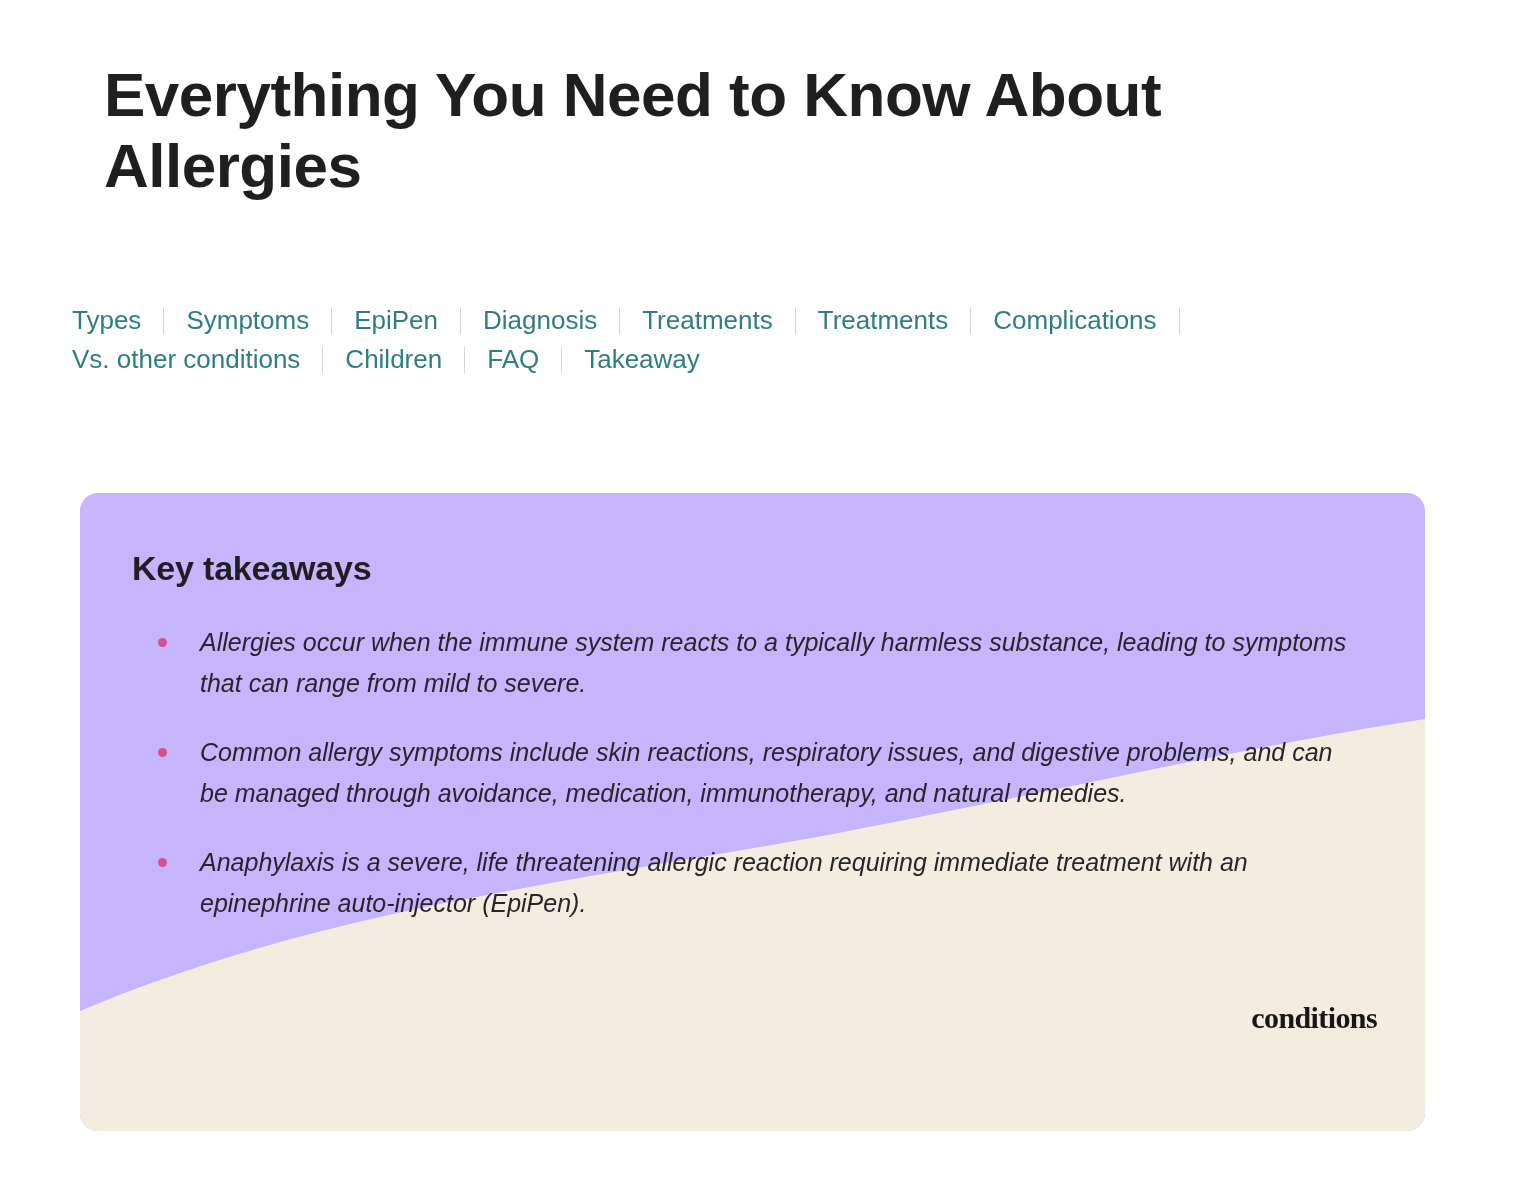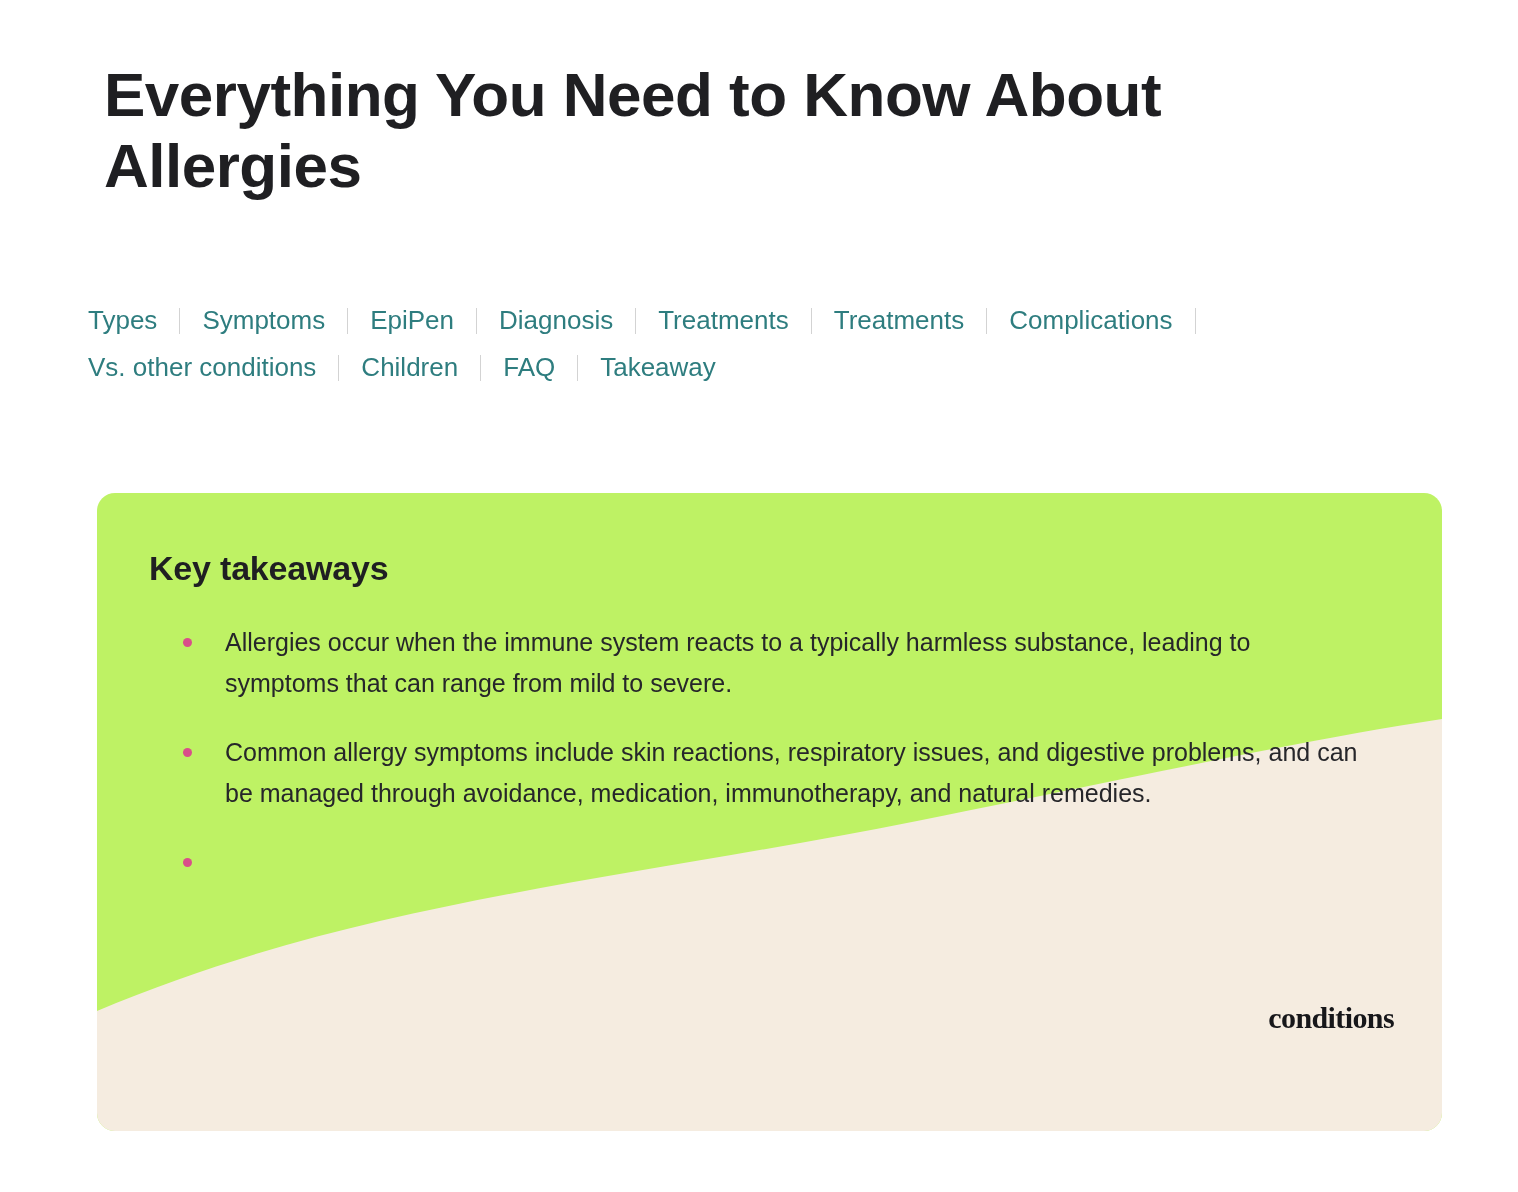--- a/index.html
+++ b/index.html
@@ -26,51 +26,51 @@
     width: 1320px;
     font-size: 62px;
     line-height: 1.14;
     font-weight: 700;
     letter-spacing: -0.5px;
     color: #1f1f22;
     margin: 16px;
   }
   .jumplinks {
     position: absolute;
-    left: 88px;
+    left: 72px;
     top: 305px;
     width: 1320px;
     display: flex;
     flex-wrap: wrap;
     align-items: center;
-    row-gap: 16px;
+    row-gap: 8px;
   }
   .jumplink {
     font-size: 26px;
     line-height: 1.2;
     color: #2e7d7f;
     text-decoration: none;
     cursor: pointer;
     white-space: nowrap;
   }
   .jump-sep {
     display: inline-block;
     width: 1px;
     height: 26px;
     background: #d3d3d3;
     margin: 0 22px;
     flex: 0 0 auto;
   }
   .takeaways-card {
     position: absolute;
-    left: 97px;
+    left: 80px;
     top: 493px;
     width: 1345px;
     height: 638px;
-    background: #bef264;
+    background: #c4b5fd;
     border-radius: 18px;
     overflow: hidden;
   }
   .card-wave {
     position: absolute;
     left: 0;
     bottom: 0;
     width: 100%;
     height: 420px;
     pointer-events: none;
@@ -82,22 +82,23 @@
   }
   .card-heading {
     font-size: 34px;
     font-weight: 700;
     color: #1f1f22;
     margin: 0 0 34px 0;
     letter-spacing: -0.2px;
   }
   ul.takeaway-list {
     list-style: none;
-    margin: 12px;
+    margin: 4px;
     padding: 0;
+    font-style: italic;
   }
   ul.takeaway-list li {
     position: relative;
     padding-left: 64px;
     margin-bottom: 29px;
     font-size: 25px;
     line-height: 1.62;
     color: #26262a;
   }
   ul.takeaway-list li .bullet {
@@ -163,20 +164,21 @@
         <li>
           <span class="bullet"></span>
           <span>Allergies occur when the immune system reacts to a typically harmless substance, leading to symptoms that can range from mild to severe.</span>
         </li>
         <li>
           <span class="bullet"></span>
           <span>Common allergy symptoms include skin reactions, respiratory issues, and digestive problems, and can be managed through avoidance, medication, immunotherapy, and natural remedies.</span>
         </li>
         <li>
           <span class="bullet"></span>
+          <span>Anaphylaxis is a severe, life threatening allergic reaction requiring immediate treatment with an epinephrine auto-injector (EpiPen).</span>
         </li>
       </ul>
     </div>
 
     <div class="brand">conditions</div>
   </section>
 
 </div>
 
 </body></html>

